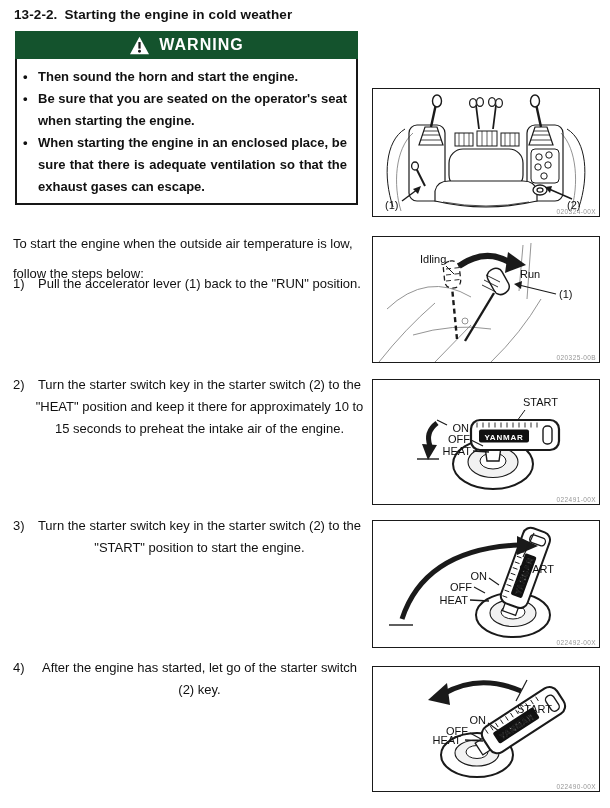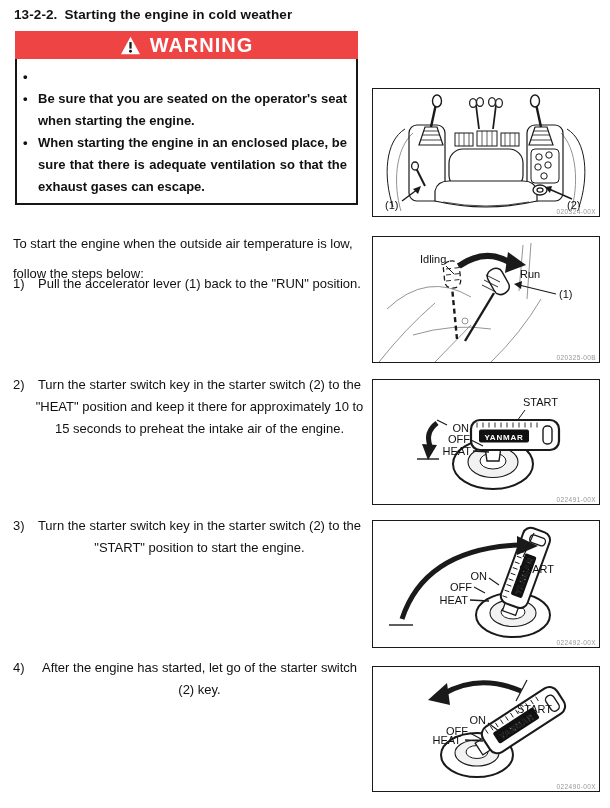--- a/index.html
+++ b/index.html
@@ -6,22 +6,22 @@
   .page{
     position:relative; width:610px; height:808px; background:#fff; overflow:hidden;
     font-family:"Liberation Sans","DejaVu Sans",sans-serif; color:#111;
   }
   
   .heading{position:absolute; left:14px; top:7px; font-size:13.5px; font-weight:bold; letter-spacing:0.1px;}
   .heading .ht{margin-left:7px;margin-top:18px;}
   
   .warnbox{position:absolute; left:15px; top:31px; width:343px;}
   .warnhead{
-    background:#ef4444; color:#fff; height:28px; display:flex; align-items:center; justify-content:center;
-    font-weight:bold; font-size:20px; letter-spacing:1px;
+    background:#14532d; color:#fff; height:28px; display:flex; align-items:center; justify-content:center;
+    font-weight:bold; font-size:16px; letter-spacing:1px;
   }
   .warnhead svg{width:21px; height:19px; margin-right:9px;}
   .warnbody{
     border:2.5px solid #161616; border-top:none; background:#fff;
     padding:7px 9px 5px 6px; font-weight:bold; font-size:13px; line-height:22px;
   }
   .bullet{display:flex;}
   .bullet .dot{width:15px; flex:0 0 15px; text-align:left;}
   .bullet .btext{flex:1; text-align:justify;}
   .bullet p{margin:0;}
@@ -60,20 +60,21 @@
         <path d="M12 1 L23 21 H1 Z" fill="#ffffff"></path>
         <rect x="10.7" y="7" width="2.6" height="7.6" fill="#161616"></rect>
         <circle cx="12" cy="17.6" r="1.7" fill="#161616"></circle>
       </svg>
       <span>WARNING</span>
     </div>
     <div class="warnbody">
       <div class="bullet">
         <span class="dot">•</span>
         <div class="btext">
+          <p>Then sound the horn and start the engine.</p>
         </div>
       </div>
       <div class="bullet">
         <span class="dot">•</span>
         <div class="btext">
           <p>Be sure that you are seated on the operator's seat when starting the engine.</p>
         </div>
       </div>
       <div class="bullet">
         <span class="dot">•</span>

